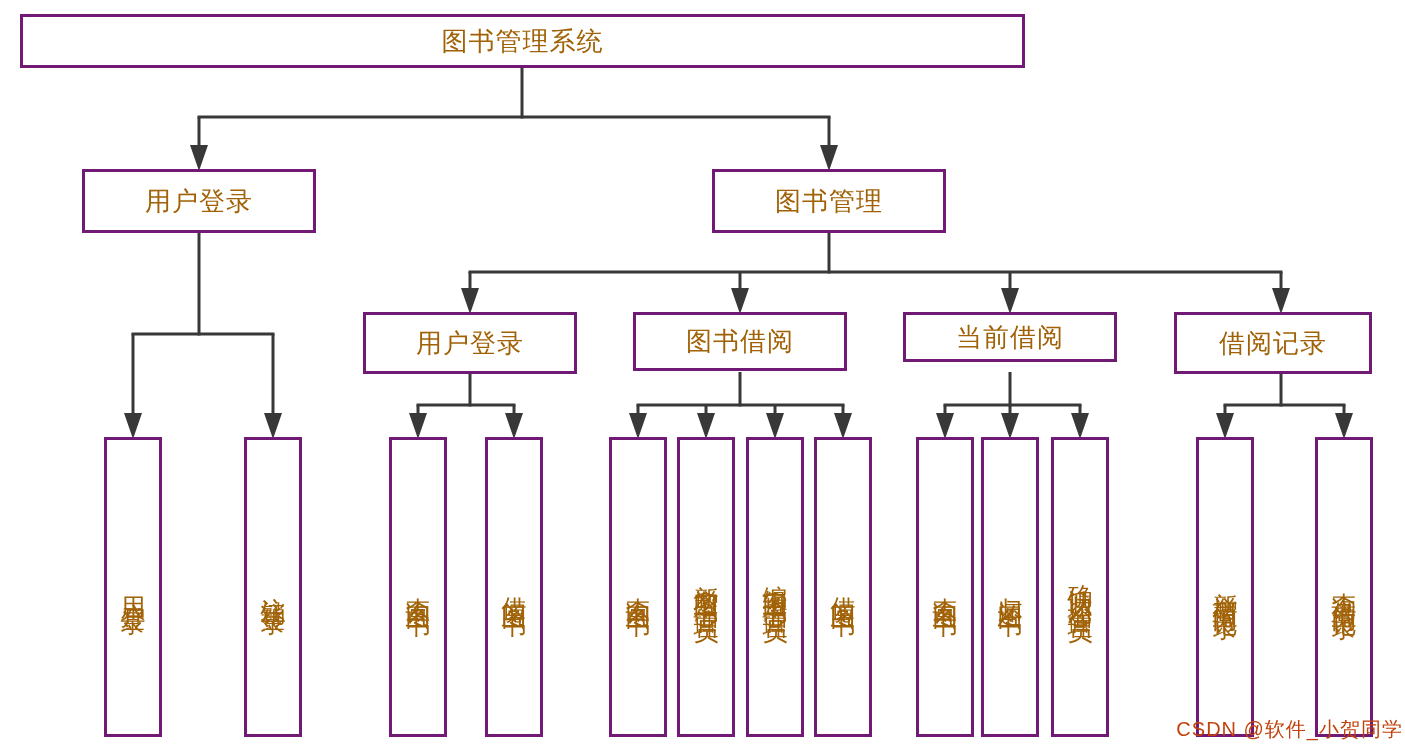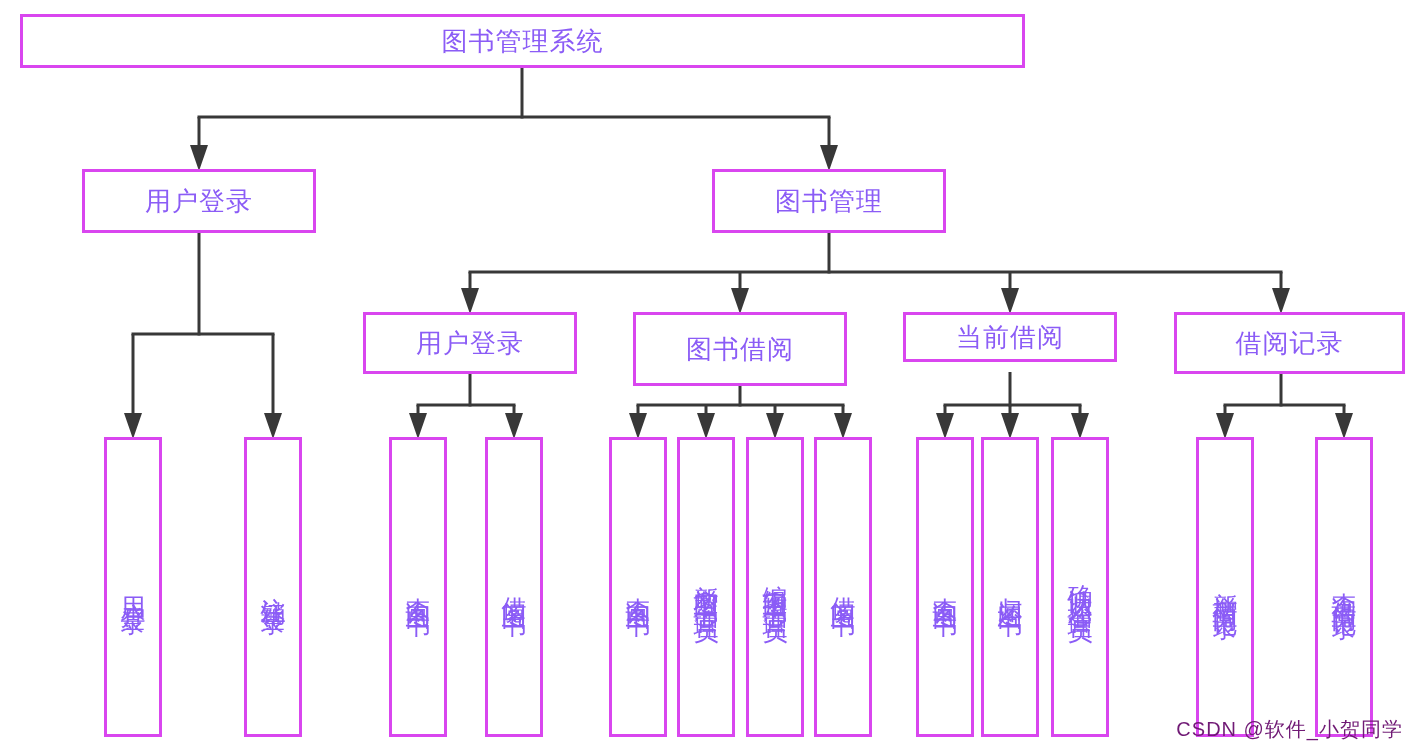--- a/index.html
+++ b/index.html
@@ -27,26 +27,26 @@
     stroke: #383838;
     stroke-width: 3;
   }
   .connectors polygon {
     fill: #383838;
     stroke: none;
   }
   .node {
     position: absolute;
     box-sizing: border-box;
-    border: 3px solid #d946ef;
+    border: 3px solid #701a75;
     background: #ffffff;
     display: flex;
     align-items: center;
     justify-content: center;
-    color: #8b5cf6;
+    color: #a16207;
     z-index: 2;
   }
   .node.hbox span {
     font-size: 26px;
     letter-spacing: 1px;
     white-space: nowrap;
   }
   .node.leaf {
     width: 58px;
     height: 300px;
@@ -58,21 +58,21 @@
     font-size: 25px;
     letter-spacing: 5px;
     line-height: 1;
     white-space: nowrap;
   }
   .watermark {
     position: absolute;
     right: 2px;
     bottom: 4px;
     font-size: 20px;
-    color: #701a75;
+    color: #c2410c;
     letter-spacing: 1px;
     z-index: 3;
     white-space: nowrap;
   }
 </style>
 </head>
 <body>
 
 <div class="stage">
 
@@ -145,27 +145,27 @@
   <div class="node hbox" style="left:82px; top:169px; width:234px; height:64px;">
     <span>用户登录</span>
   </div>
   <div class="node hbox" style="left:712px; top:169px; width:234px; height:64px;font-family:Liberation Serif, serif;">
     <span>图书管理</span>
   </div>
 
   <div class="node hbox" style="left:363px; top:312px; width:214px; height:62px;">
     <span>用户登录</span>
   </div>
-  <div class="node hbox" style="left:633px; top:312px; width:214px; height:74px;">
+  <div class="node hbox" style="left:633px; top:312px; width:214px; height:59px;">
     <span>图书借阅</span>
   </div>
   <div class="node hbox" style="left:903px; top:312px; width:214px; height:50px;">
     <span>当前借阅</span>
   </div>
-  <div class="node hbox" style="left:1174px; top:312px; width:231px; height:62px;font-family:Liberation Serif, serif;">
+  <div class="node hbox" style="left:1174px; top:312px; width:198px; height:62px;font-family:Liberation Serif, serif;">
     <span>借阅记录</span>
   </div>
 
   <div class="node leaf" style="left:104px;">
     <span>用户登录</span>
   </div>
   <div class="node leaf" style="left:244px;">
     <span>注销登录</span>
   </div>
 

